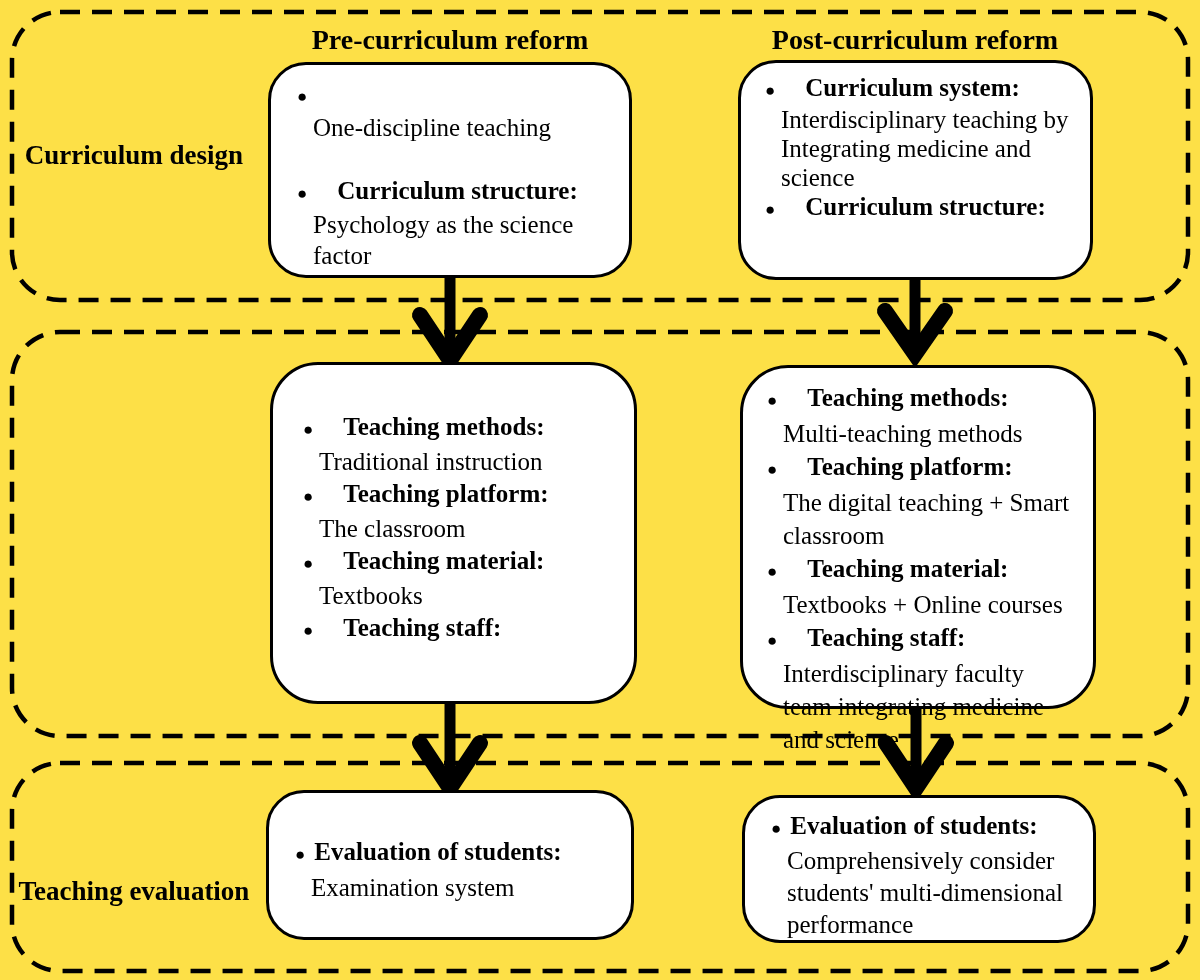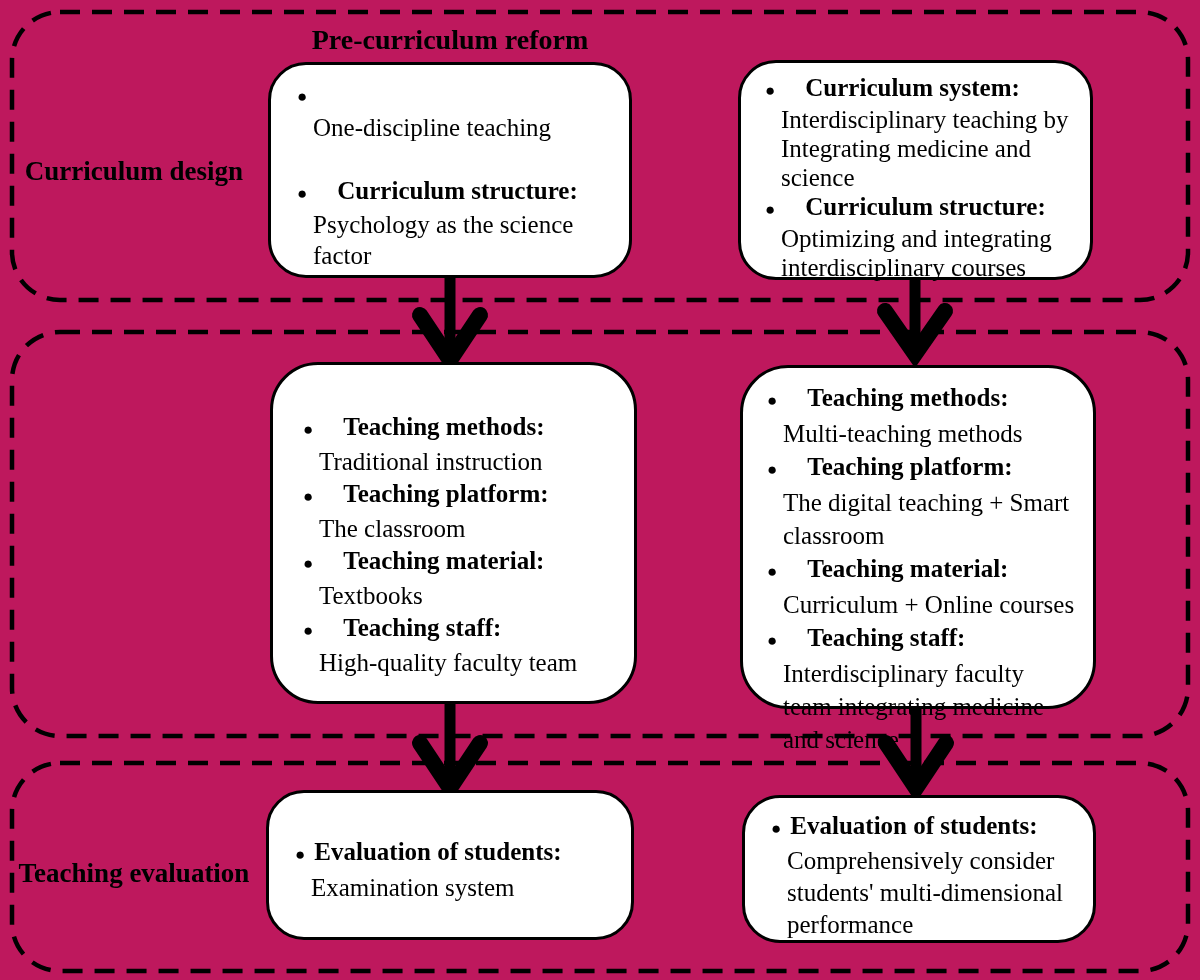--- a/index.html
+++ b/index.html
@@ -2,21 +2,21 @@
 <html><head>
 <meta charset="utf-8">
 <style>
   html, body {
     margin: 0; padding: 0;
     background: #ffffff;
   }
   .canvas {
     position: relative;
     width: 1200px; height: 980px;
-    background: #be185d;
+    background: #fde047;
     font-family: "Liberation Serif", "DejaVu Serif", serif;
     color: #000000;
     overflow: hidden;
   }
   .underlay {
     position: absolute; left: 0; top: 0;
     width: 1200px; height: 980px;
   }
   .col-header {
     position: absolute;
@@ -62,23 +62,23 @@
   
   .b1 { left: 268px; top: 62px;  width: 364px; height: 216px; padding: 16px 14px 0 26px; line-height: 31px; }
   .b1 .item + .item { margin-top: 32px; }
   .b2 { left: 738px; top: 60px;  width: 355px; height: 220px; padding: 10px 10px 0 24px; line-height: 29px; }
   .b3 { left: 270px; top: 362px; width: 367px; height: 342px; padding: 46px 14px 0 30px; line-height: 32px; }
   .b4 { left: 740px; top: 365px; width: 356px; height: 344px; padding: 13px 10px 0 24px; line-height: 33px; }
   .b5 { left: 266px; top: 790px; width: 368px; height: 150px; padding: 42px 14px 0 26px; line-height: 33px; }
   .b6 { left: 742px; top: 795px; width: 354px; height: 148px; padding: 12px 10px 0 26px; line-height: 32px; }
   .hdr-pre  { left: 280px; top: 25px; }
   .hdr-post { left: 745px; top: 25px; }
-  .lbl-1 { top: 156px; }
+  .lbl-1 { top: 140px; }
   .lbl-2 { top: 510px; }
-  .lbl-3 { top: 858px; }
+  .lbl-3 { top: 876px; }
 </style>
 </head>
 <body>
 
 <div class="canvas">
 
   <svg class="underlay" viewBox="0 0 1200 980" xmlns="http://www.w3.org/2000/svg">
 
     <rect x="12" y="12" width="1176" height="288" rx="48" fill="none" stroke="#000000" stroke-width="4.5" stroke-dasharray="20 12"></rect>
     <rect x="12" y="332" width="1176" height="404" rx="48" fill="none" stroke="#000000" stroke-width="4.5" stroke-dasharray="20 12"></rect>
@@ -96,20 +96,21 @@
       <line x1="450" y1="703" x2="450" y2="778" stroke-width="11"></line>
       <path d="M 420 743 L 450 788 L 480 743" fill="none" stroke-width="16" stroke-linecap="round" stroke-linejoin="miter" stroke-miterlimit="12"></path>
     </g>
     <g stroke="#000000">
       <line x1="916" y1="705" x2="916" y2="778" stroke-width="11"></line>
       <path d="M 886 743 L 916 788 L 946 743" fill="none" stroke-width="16" stroke-linecap="round" stroke-linejoin="miter" stroke-miterlimit="12"></path>
     </g>
   </svg>
 
   <div class="col-header hdr-pre">Pre-curriculum reform</div>
+  <div class="col-header hdr-post">Post-curriculum reform</div>
 
   <div class="row-label lbl-1">Curriculum design</div>
   <div class="row-label lbl-3">Teaching evaluation</div>
 
   <div class="box b1 wide">
     <div class="item">
       <div class="title-line">
         <span class="bullet">●</span>
       </div>
       <div class="body">One-discipline teaching</div>
@@ -132,22 +133,20 @@
       </div>
       <div class="body">Interdisciplinary teaching by
 Integrating  medicine and
 science</div>
     </div>
     <div class="item">
       <div class="title-line">
         <span class="bullet">●</span>
         <span>Curriculum structure:</span>
       </div>
-      <div class="body">Optimizing and integrating
-interdisciplinary courses</div>
     </div>
   </div>
 
   <div class="box b3 r2 wide">
     <div class="item">
       <div class="title-line">
         <span class="bullet">●</span>
         <span>Teaching methods:</span>
       </div>
       <div class="body">Traditional instruction</div>
@@ -164,21 +163,20 @@
         <span class="bullet">●</span>
         <span>Teaching material:</span>
       </div>
       <div class="body">Textbooks</div>
     </div>
     <div class="item">
       <div class="title-line">
         <span class="bullet">●</span>
         <span>Teaching staff:</span>
       </div>
-      <div class="body">High-quality faculty team</div>
     </div>
   </div>
 
   <div class="box b4 r2 wide">
     <div class="item">
       <div class="title-line">
         <span class="bullet">●</span>
         <span>Teaching methods:</span>
       </div>
       <div class="body">Multi-teaching methods</div>
@@ -189,21 +187,21 @@
         <span>Teaching platform:</span>
       </div>
       <div class="body">The digital teaching + Smart
 classroom</div>
     </div>
     <div class="item">
       <div class="title-line">
         <span class="bullet">●</span>
         <span>Teaching material:</span>
       </div>
-      <div class="body">Curriculum + Online courses</div>
+      <div class="body">Textbooks + Online courses</div>
     </div>
     <div class="item">
       <div class="title-line">
         <span class="bullet">●</span>
         <span>Teaching staff:</span>
       </div>
       <div class="body">Interdisciplinary faculty
 team integrating medicine
 and science</div>
     </div>

